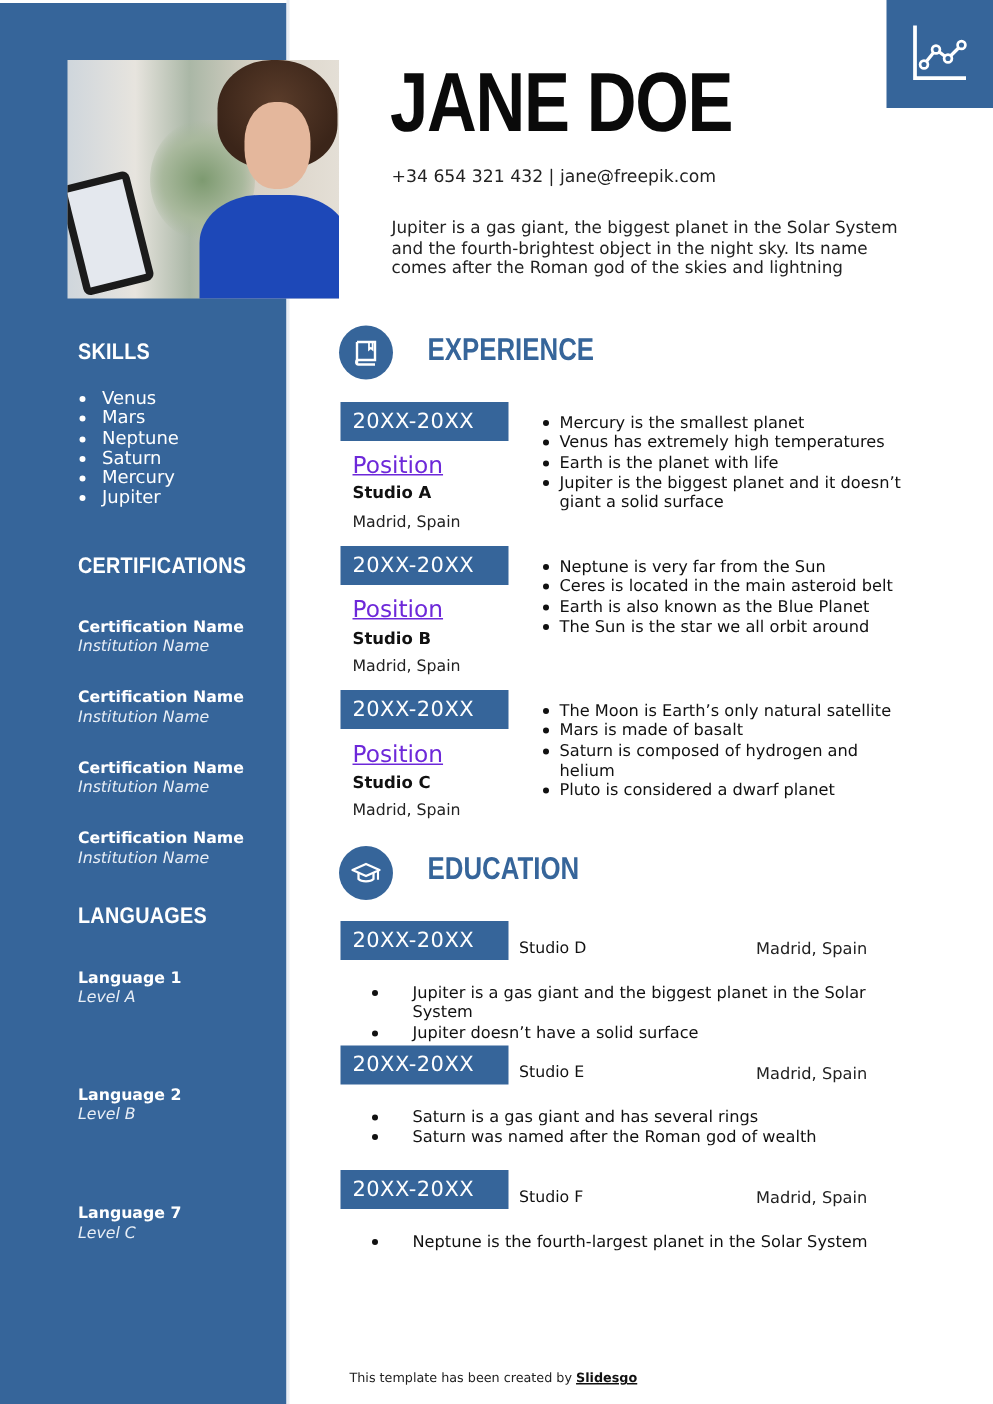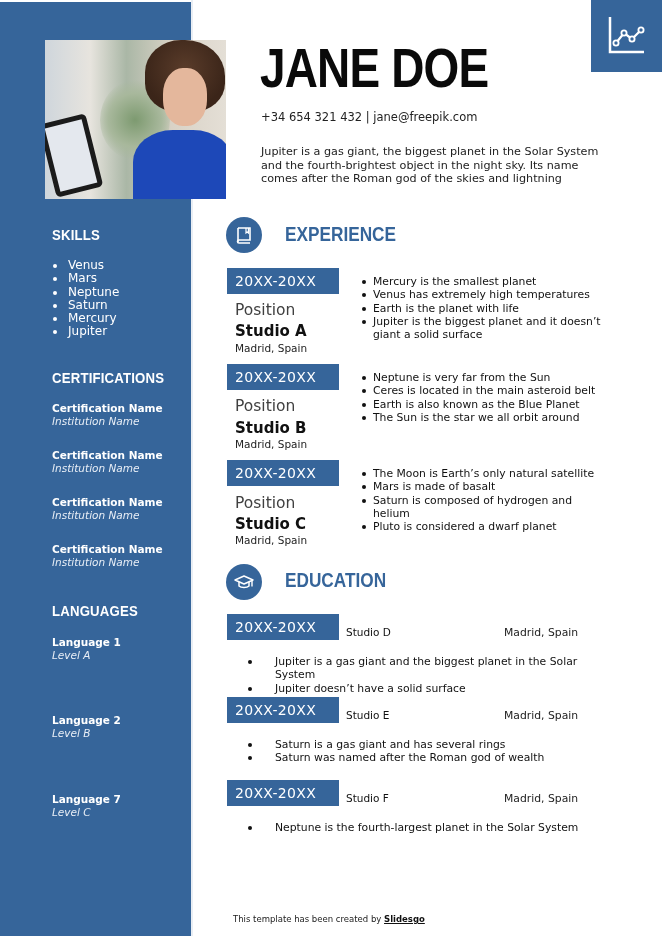--- a/index.html
+++ b/index.html
@@ -29,33 +29,33 @@
   .summary { position: absolute; left: 261px; top: 145px; width: 340px; font-size: 11.2px; line-height: 13.5px; color: #222; }
 
   .corner-box { position: absolute; left: 591px; top: 0; width: 71px; height: 72px; background: #36659a; }
 
   .side-title { position: absolute; left: 52px; font-family: "Liberation Sans", sans-serif; font-weight: 700; font-size: 15px;
                 color: #fff; transform: scaleX(0.88); transform-origin: left; letter-spacing: 0.2px; }
   .skills { position: absolute; left: 52px; top: 259px; list-style: none; }
   .skills li { font-size: 12px; color: #fff; line-height: 13.3px; padding-left: 16px; position: relative; }
   .skills li::before { content: ""; position: absolute; left: 1px; top: 5px; width: 4px; height: 4px; border-radius: 50%; background: #fff; }
 
-  .side-item { position: absolute; left: 52px; color: #fff; }
+  .side-item { position: absolute; left: 52px; color: #fff; margin-top: 10px; }
   .side-item .b { font-weight: 700; font-size: 10.5px; line-height: 13px; }
   .side-item .n { font-size: 10.5px; line-height: 13px; color: #e8eef6; font-style: italic; }
 
   .sec-icon { position: absolute; left: 226px; width: 36px; height: 36px; border-radius: 50%; background: #36659a;
               display: flex; align-items: center; justify-content: center; }
   .sec-title { position: absolute; left: 285px; font-family: "Liberation Sans", sans-serif; font-weight: 700; font-size: 21px;
                color: #36659a; transform: scaleX(0.82); transform-origin: left; }
 
   .date { position: absolute; left: 227px; width: 112px; height: 26px; background: #36659a; color: #fff; font-size: 14px;
           line-height: 26px; padding-left: 8px; letter-spacing: 0.3px; }
-  .pos { position: absolute; left: 235px; font-size: 15.5px; color: #404040; }
-  .studio { position: absolute; left: 235px; font-size: 15px; font-weight: 700; color: #111; }
+  .pos { position: absolute; left: 235px; font-size: 15.5px; color: #6d28d9; text-decoration: underline; }
+  .studio { position: absolute; left: 235px; font-size: 11px; font-weight: 700; color: #111; }
   .loc { position: absolute; left: 235px; font-size: 10.5px; color: #222; }
 
   .bul { position: absolute; left: 361px; list-style: none; width: 250px; }
   .bul li { font-size: 10.8px; line-height: 13.3px; color: #111; padding-left: 12px; position: relative; }
   .bul li::before { content: ""; position: absolute; left: 1px; top: 5px; width: 4px; height: 4px; border-radius: 50%; background: #111; }
 
   .ed-studio { position: absolute; left: 346px; font-size: 10.5px; font-weight: 400; color: #111; }
   .ed-loc { position: absolute; left: 504px; font-size: 10.8px; color: #222; }
   .ed-bul { position: absolute; left: 245px; list-style: none; width: 350px; }
   .ed-bul li { font-size: 10.8px; line-height: 13.3px; color: #111; padding-left: 30px; position: relative; }

